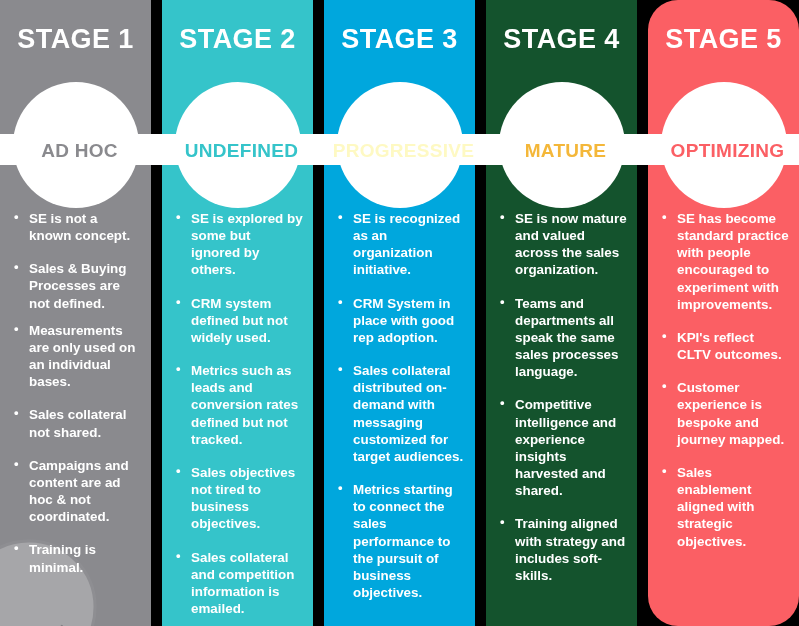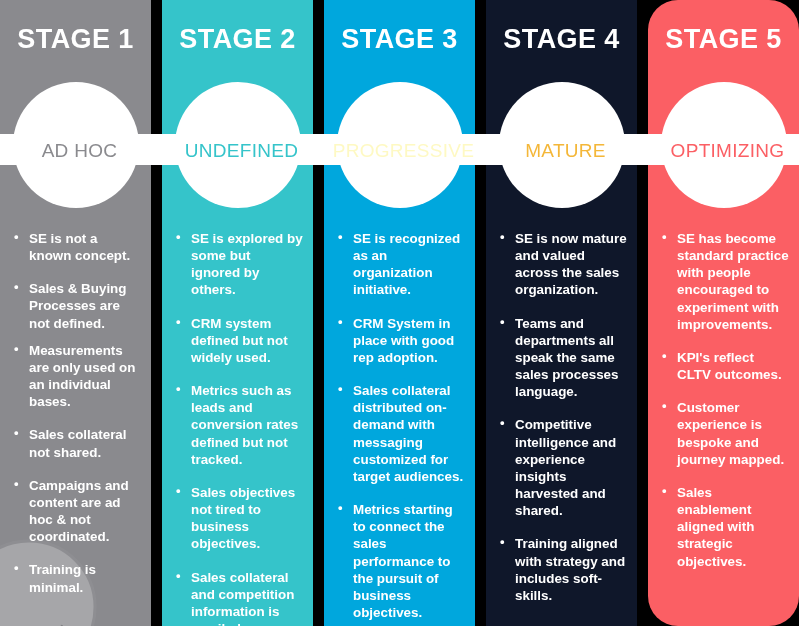--- a/index.html
+++ b/index.html
@@ -65,21 +65,21 @@
   .circle-label {
     position: absolute;
     top: 135px;
     left: 8px;
     right: 0;
     height: 30px;
     display: flex;
     align-items: center;
     justify-content: center;
     font-size: 19px;
-    font-weight: normal;
+    font-weight: bold;
     letter-spacing: 0.3px;
     line-height: 1;
     white-space: nowrap;
     z-index: 4;
   }
 
   
   .band {
     position: absolute;
     top: 134px;
@@ -88,21 +88,21 @@
     height: 31px;
     background: #ffffff;
     z-index: 3;
   }
 
   
   .bullets {
     position: absolute;
     left: 0;
     right: 0;
-    top: 230px;
+    top: 210px;
     margin: 0;
     padding: 0 10px 0 14px;
     list-style: none;
     color: #ffffff;
     font-size: 13.4px;
     font-weight: bold;
     line-height: 1.28;
     z-index: 1;
   }
   .bullets li {
@@ -190,21 +190,21 @@
       <div class="stage-title">STAGE 3</div>
       <div class="circle"></div>
       <ul class="bullets">
         <li>SE is recognized as an organization initiative.</li>
         <li> CRM System in place with good rep adoption.</li>
         <li>Sales collateral distributed on-demand with messaging customized for target audiences.</li>
         <li>Metrics starting to connect the sales performance to the pursuit of business objectives.</li>
       </ul>
     </div>
 
-    <div class="column" style="background: #0f172a;">
+    <div class="column" style="background: #14532d;">
       <div class="stage-title">STAGE 4</div>
       <div class="circle"></div>
       <ul class="bullets">
         <li>SE is now mature and valued across the sales organization.</li>
         <li>Teams and departments all speak the same sales processes language.</li>
         <li>Competitive intelligence and experience insights harvested and shared.</li>
         <li>Training aligned with strategy and includes soft-skills.</li>
       </ul>
     </div>
 

